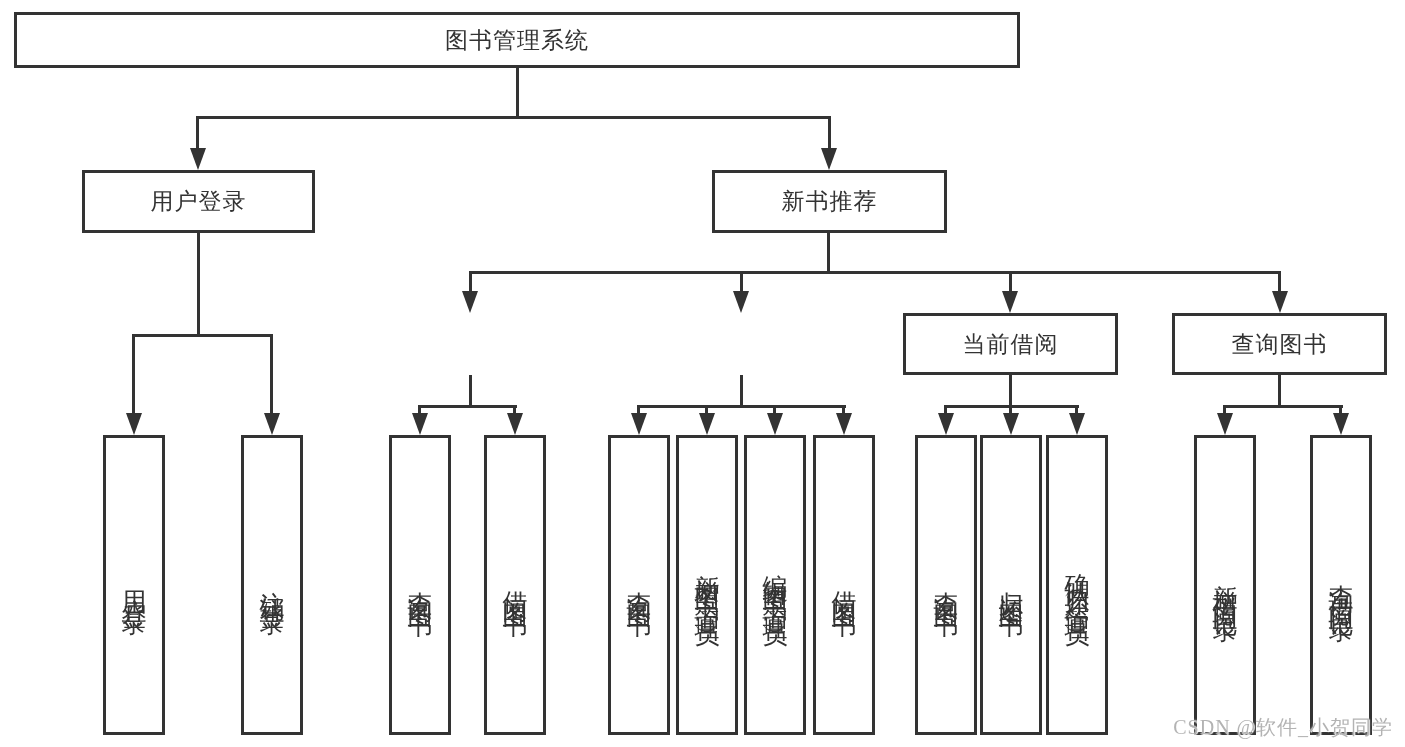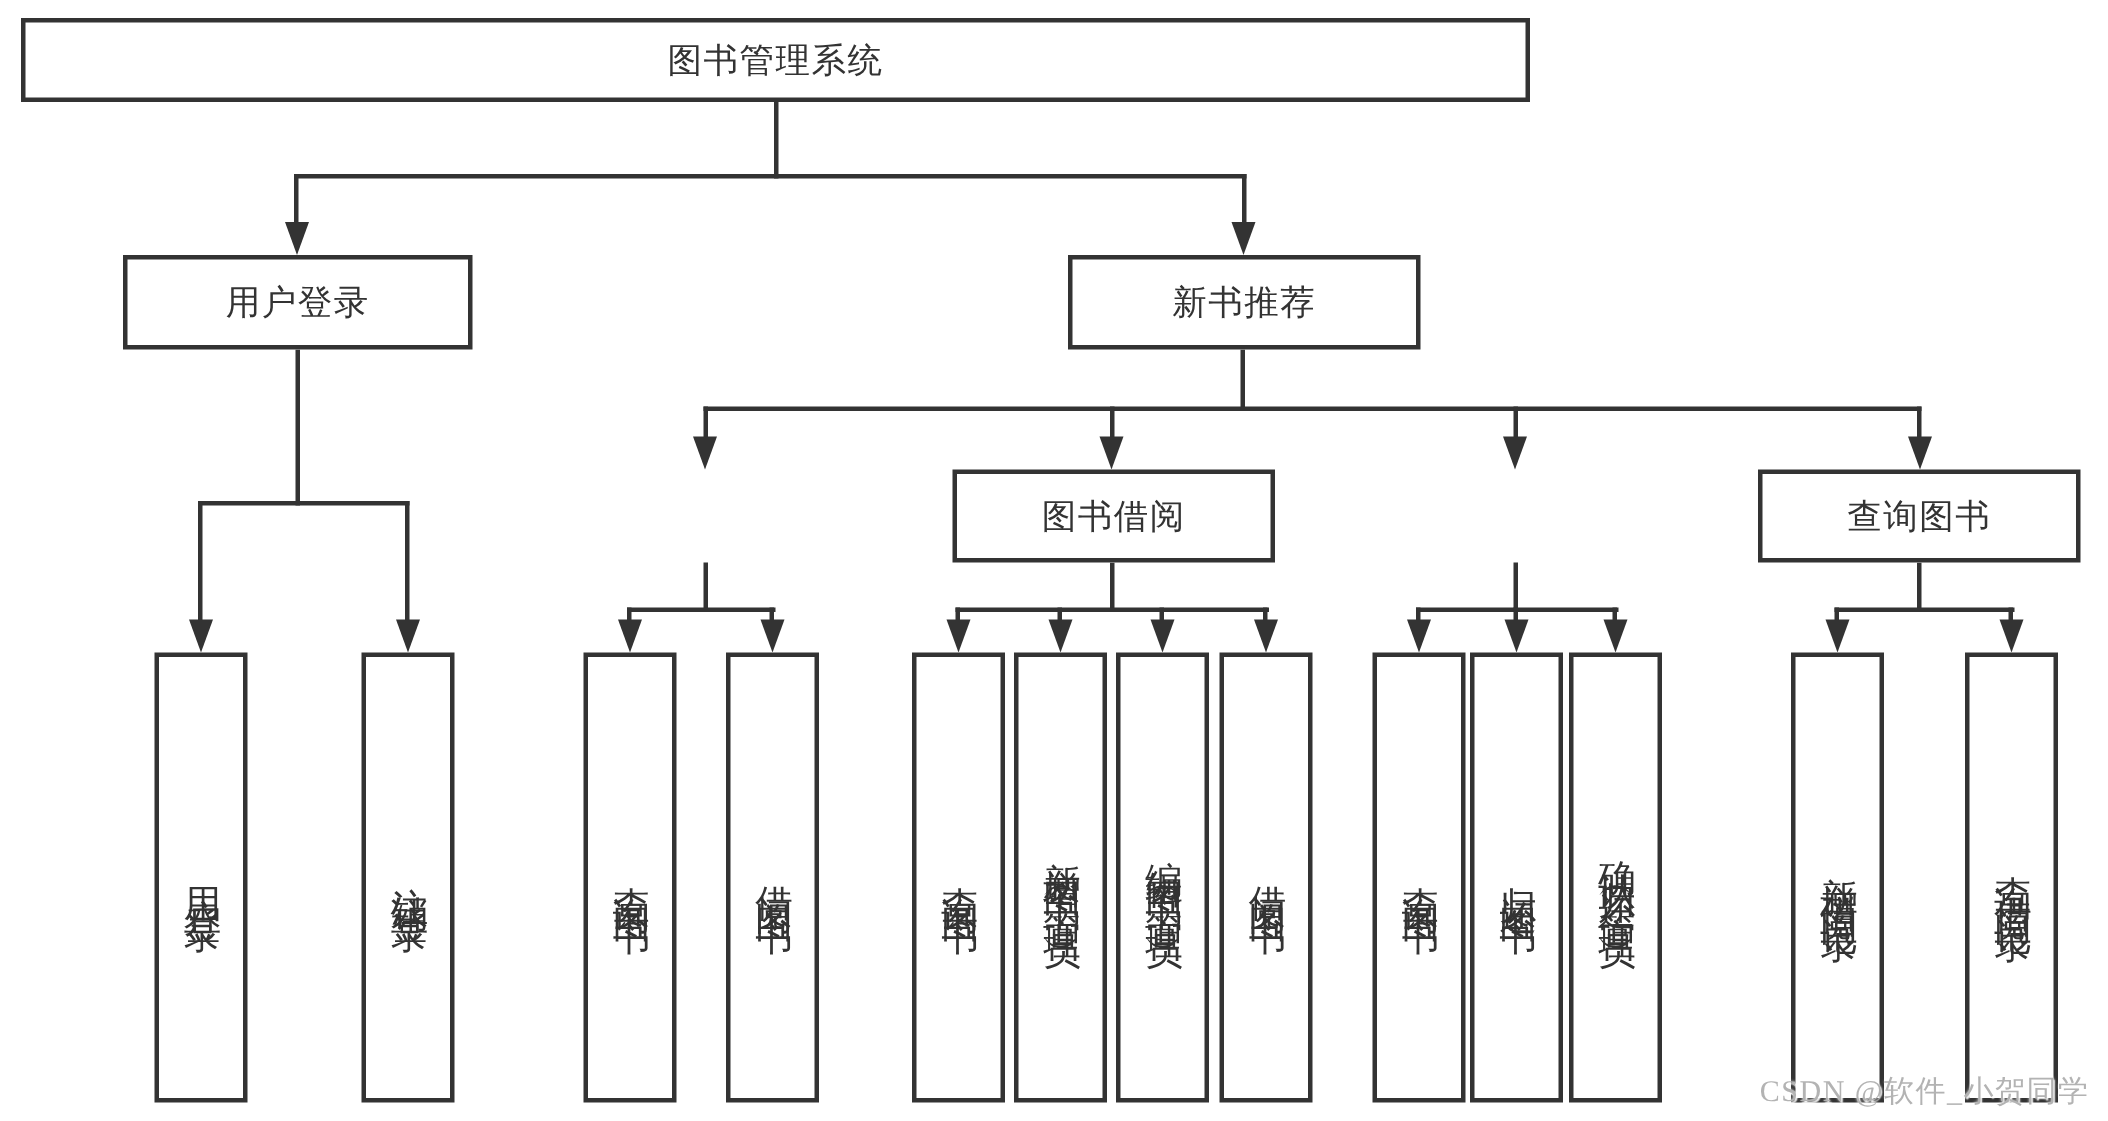--- a/index.html
+++ b/index.html
@@ -66,22 +66,22 @@
   <div class="hline" style="left:469px;top:271px;width:812px;"></div>
   <div class="vline" style="left:469px;top:271px;height:22px;"></div>
   <div class="arrow" style="left:462px;top:291px;"></div>
   <div class="vline" style="left:740px;top:271px;height:22px;"></div>
   <div class="arrow" style="left:733px;top:291px;"></div>
   <div class="vline" style="left:1009px;top:271px;height:22px;"></div>
   <div class="arrow" style="left:1002px;top:291px;"></div>
   <div class="vline" style="left:1278px;top:271px;height:22px;"></div>
   <div class="arrow" style="left:1272px;top:291px;"></div>
 
-  <div class="box" style="left:635px;top:313px;width:209px;height:56px;">
-    <span>图书借阅</span>
+  <div class="box" style="left:903px;top:313px;width:209px;height:56px;">
+    <span>当前借阅</span>
   </div>
   <div class="box" style="left:1172px;top:313px;width:209px;height:56px;">
     <span>查询图书</span>
   </div>
 
   <div class="vline" style="left:469px;top:375px;height:33px;"></div>
   <div class="hline" style="left:418px;top:405px;width:99px;"></div>
   <div class="vline" style="left:418px;top:405px;height:10px;"></div>
   <div class="arrow" style="left:412px;top:413px;"></div>
   <div class="vline" style="left:513px;top:405px;height:10px;"></div>

